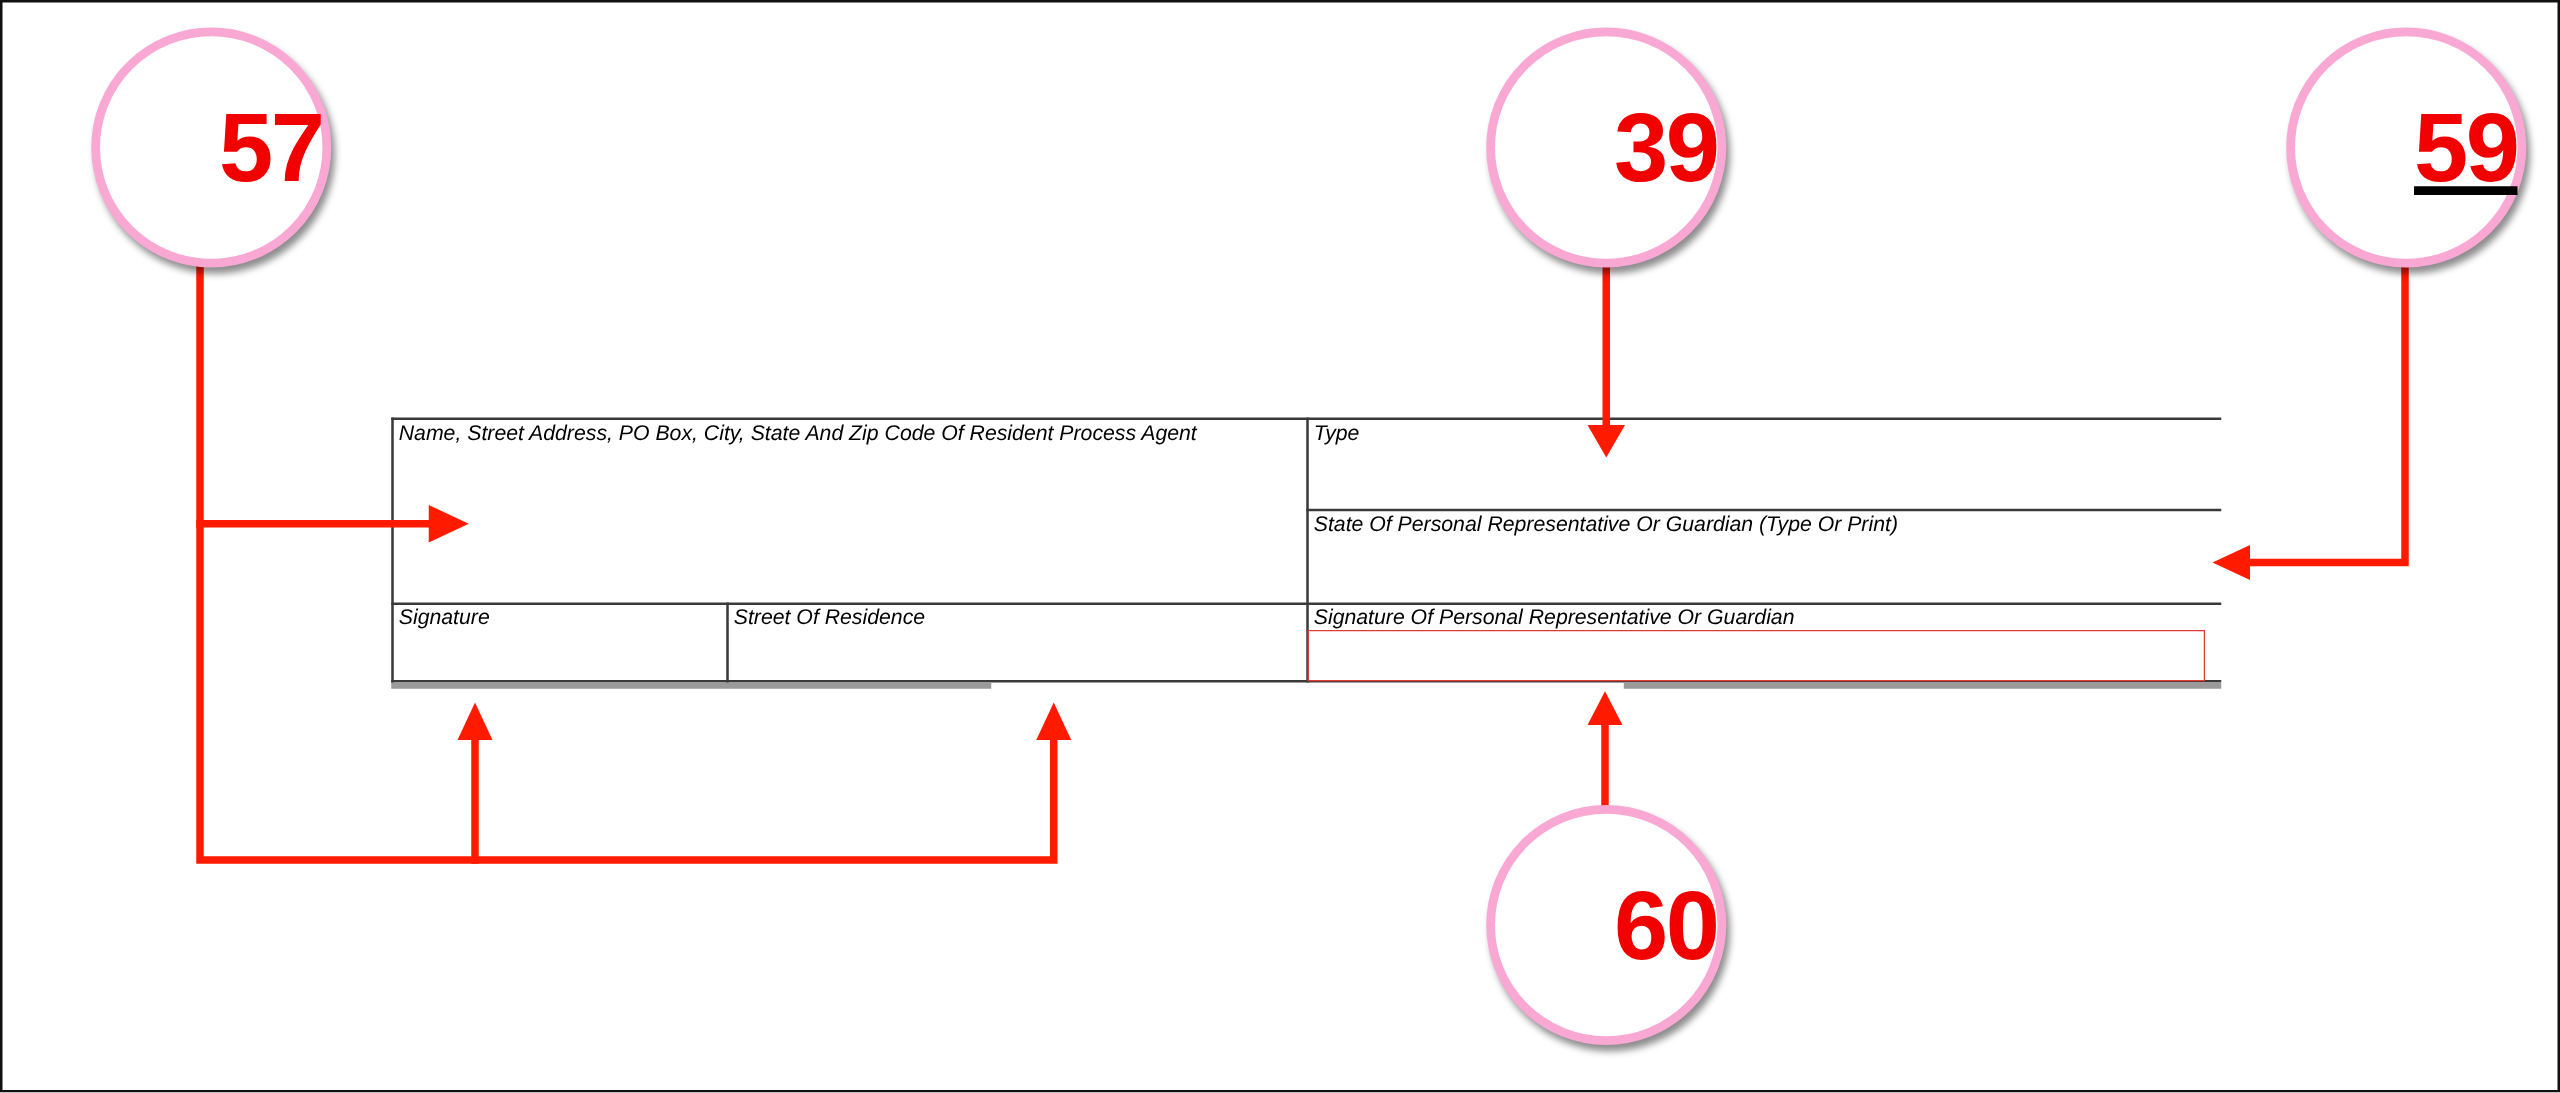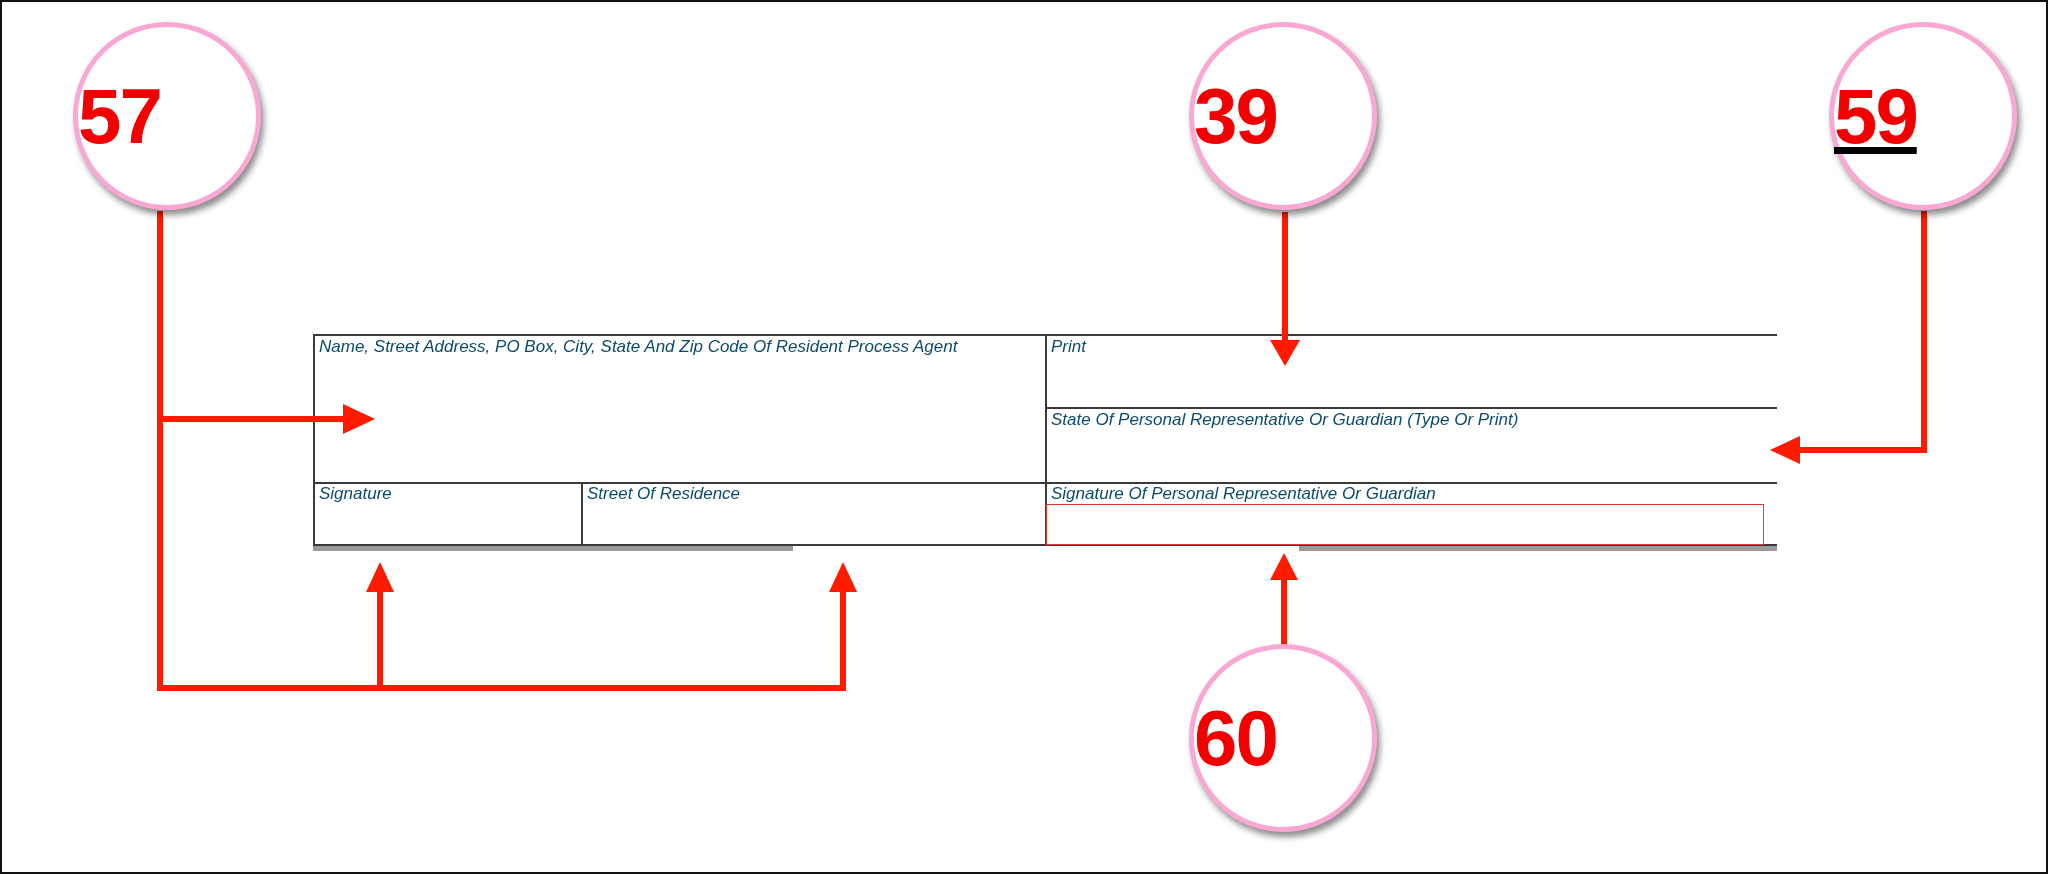--- a/index.html
+++ b/index.html
@@ -2,24 +2,24 @@
 <html><head>
 <meta charset="utf-8">
 <style>
   html, body { margin: 0; padding: 0; }
   body { width: 2048px; height: 874px; background: #ffffff; position: relative; overflow: hidden; }
   .frame { position: absolute; left: 0; top: 0; width: 2044px; height: 870px; border: 2px solid #111; background: #fff; }
   .form { position: absolute; }
   .hline { position: absolute; height: 2px; background: #3a3a3a; }
   .vline { position: absolute; width: 1.5px; background: #3a3a3a; }
   .shadow { position: absolute; height: 5px; background: #9a9a9a; }
-  .field-label { position: absolute; font-family: "Liberation Sans", sans-serif; font-style: italic; font-size: 17px; color: #0c4a6e; white-space: nowrap; line-height: 20px; text-align: right; }
+  .field-label { position: absolute; font-family: "Liberation Sans", sans-serif; font-style: italic; font-size: 17px; color: #000000; white-space: nowrap; line-height: 20px; text-align: right; }
   .field { position: absolute; }
   .sig-box { position: absolute; border: 1.5px solid #e53935; box-sizing: border-box; }
-  .callout { position: absolute; width: 178px; height: 178px; border-radius: 50%; border: 5px solid #f9a8d4; background: #fff; box-shadow: 3px 5px 6px rgba(0,0,0,0.45); display: flex; align-items: center; justify-content: flex-start; box-sizing: content-box; }
+  .callout { position: absolute; width: 178px; height: 178px; border-radius: 50%; border: 7px solid #f9a8d4; background: #fff; box-shadow: 3px 5px 6px rgba(0,0,0,0.45); display: flex; align-items: center; justify-content: flex-end; box-sizing: content-box; }
   .callout-num { font-family: "Liberation Sans", sans-serif; font-weight: bold; font-size: 78px; color: #f20000; letter-spacing: -2px; }
   svg.arrows { position: absolute; left: 0; top: 0; }
 </style>
 </head>
 <body>
 
 <div class="frame"></div>
 
 <div class="form">
 
@@ -31,21 +31,21 @@
   <div class="shadow" style="left:1299px; top:546px; width:478px;"></div>
 
   <div class="vline" style="left:313px; top:334px; height:212px;"></div>
   <div class="vline" style="left:1045px; top:334px; height:212px;"></div>
   <div class="vline" style="left:581px; top:482px; height:64px;"></div>
 
   <div class="field" style="left:315px; top:336px; width:730px; height:146px;"></div>
   <div class="field-label" style="left:319px; top:337px;">Name, Street Address, PO Box, City, State And Zip Code Of Resident Process Agent</div>
 
   <div class="field" style="left:1047px; top:336px; width:730px; height:71px;"></div>
-  <div class="field-label" style="left:1051px; top:337px;">Print</div>
+  <div class="field-label" style="left:1051px; top:337px;">Type</div>
 
   <div class="field" style="left:1047px; top:409px; width:730px; height:73px;"></div>
   <div class="field-label" style="left:1051px; top:410px;">State Of Personal Representative Or Guardian (Type Or Print)</div>
 
   <div class="field" style="left:315px; top:484px; width:266px; height:60px;"></div>
   <div class="field-label" style="left:319px; top:484px;">Signature</div>
 
   <div class="field" style="left:583px; top:484px; width:462px; height:60px;"></div>
   <div class="field-label" style="left:587px; top:484px;">Street Of Residence</div>
 

